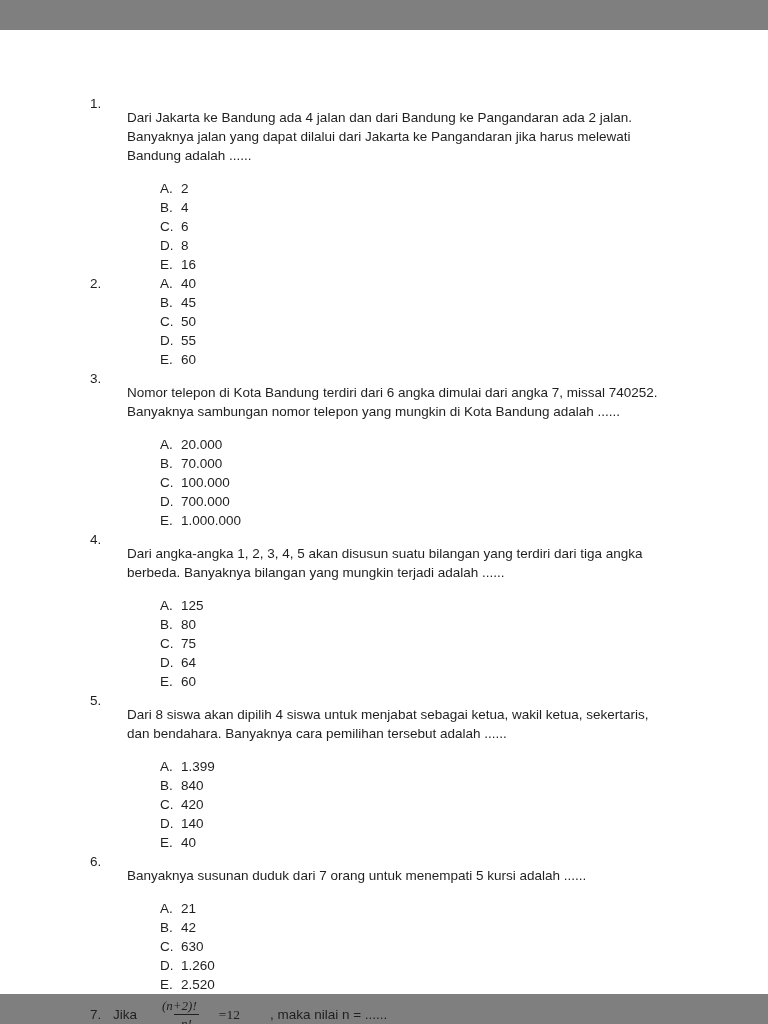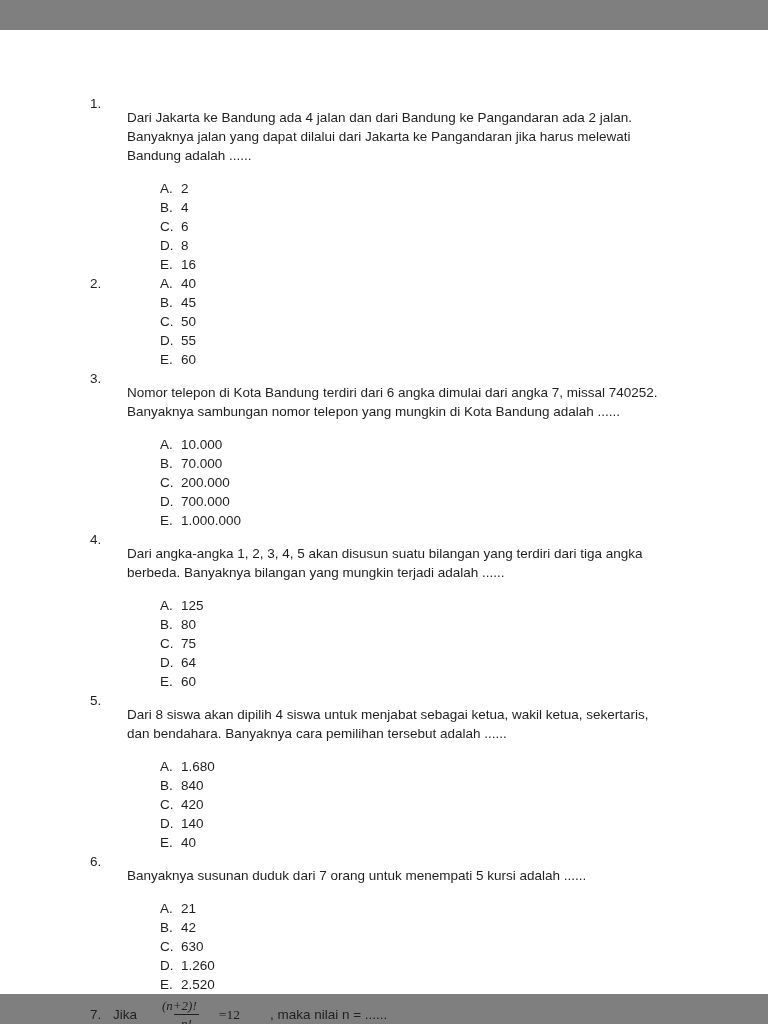--- a/index.html
+++ b/index.html
@@ -154,29 +154,29 @@
             </div>
           </div>
         </div>
         <div class="question">
           <div class="qnum">3.</div>
           <div class="qbody">
             <div class="qtext">Nomor telepon di Kota Bandung terdiri dari 6 angka dimulai dari angka 7, missal 740252. Banyaknya sambungan nomor telepon yang mungkin di Kota Bandung adalah ......</div>
             <div class="options">
               <div class="option">
                 <span class="opt-label">A.</span>
-                <span class="opt-value">10.000</span>
+                <span class="opt-value">20.000</span>
               </div>
               <div class="option">
                 <span class="opt-label">B.</span>
                 <span class="opt-value">70.000</span>
               </div>
               <div class="option">
                 <span class="opt-label">C.</span>
-                <span class="opt-value">200.000</span>
+                <span class="opt-value">100.000</span>
               </div>
               <div class="option">
                 <span class="opt-label">D.</span>
                 <span class="opt-value">700.000</span>
               </div>
               <div class="option">
                 <span class="opt-label">E.</span>
                 <span class="opt-value">1.000.000</span>
               </div>
             </div>
@@ -210,21 +210,21 @@
             </div>
           </div>
         </div>
         <div class="question">
           <div class="qnum">5.</div>
           <div class="qbody">
             <div class="qtext">Dari 8 siswa akan dipilih 4 siswa untuk menjabat sebagai ketua, wakil ketua, sekertaris, dan bendahara. Banyaknya cara pemilihan tersebut adalah ......</div>
             <div class="options">
               <div class="option">
                 <span class="opt-label">A.</span>
-                <span class="opt-value">1.680</span>
+                <span class="opt-value">1.399</span>
               </div>
               <div class="option">
                 <span class="opt-label">B.</span>
                 <span class="opt-value">840</span>
               </div>
               <div class="option">
                 <span class="opt-label">C.</span>
                 <span class="opt-value">420</span>
               </div>
               <div class="option">

